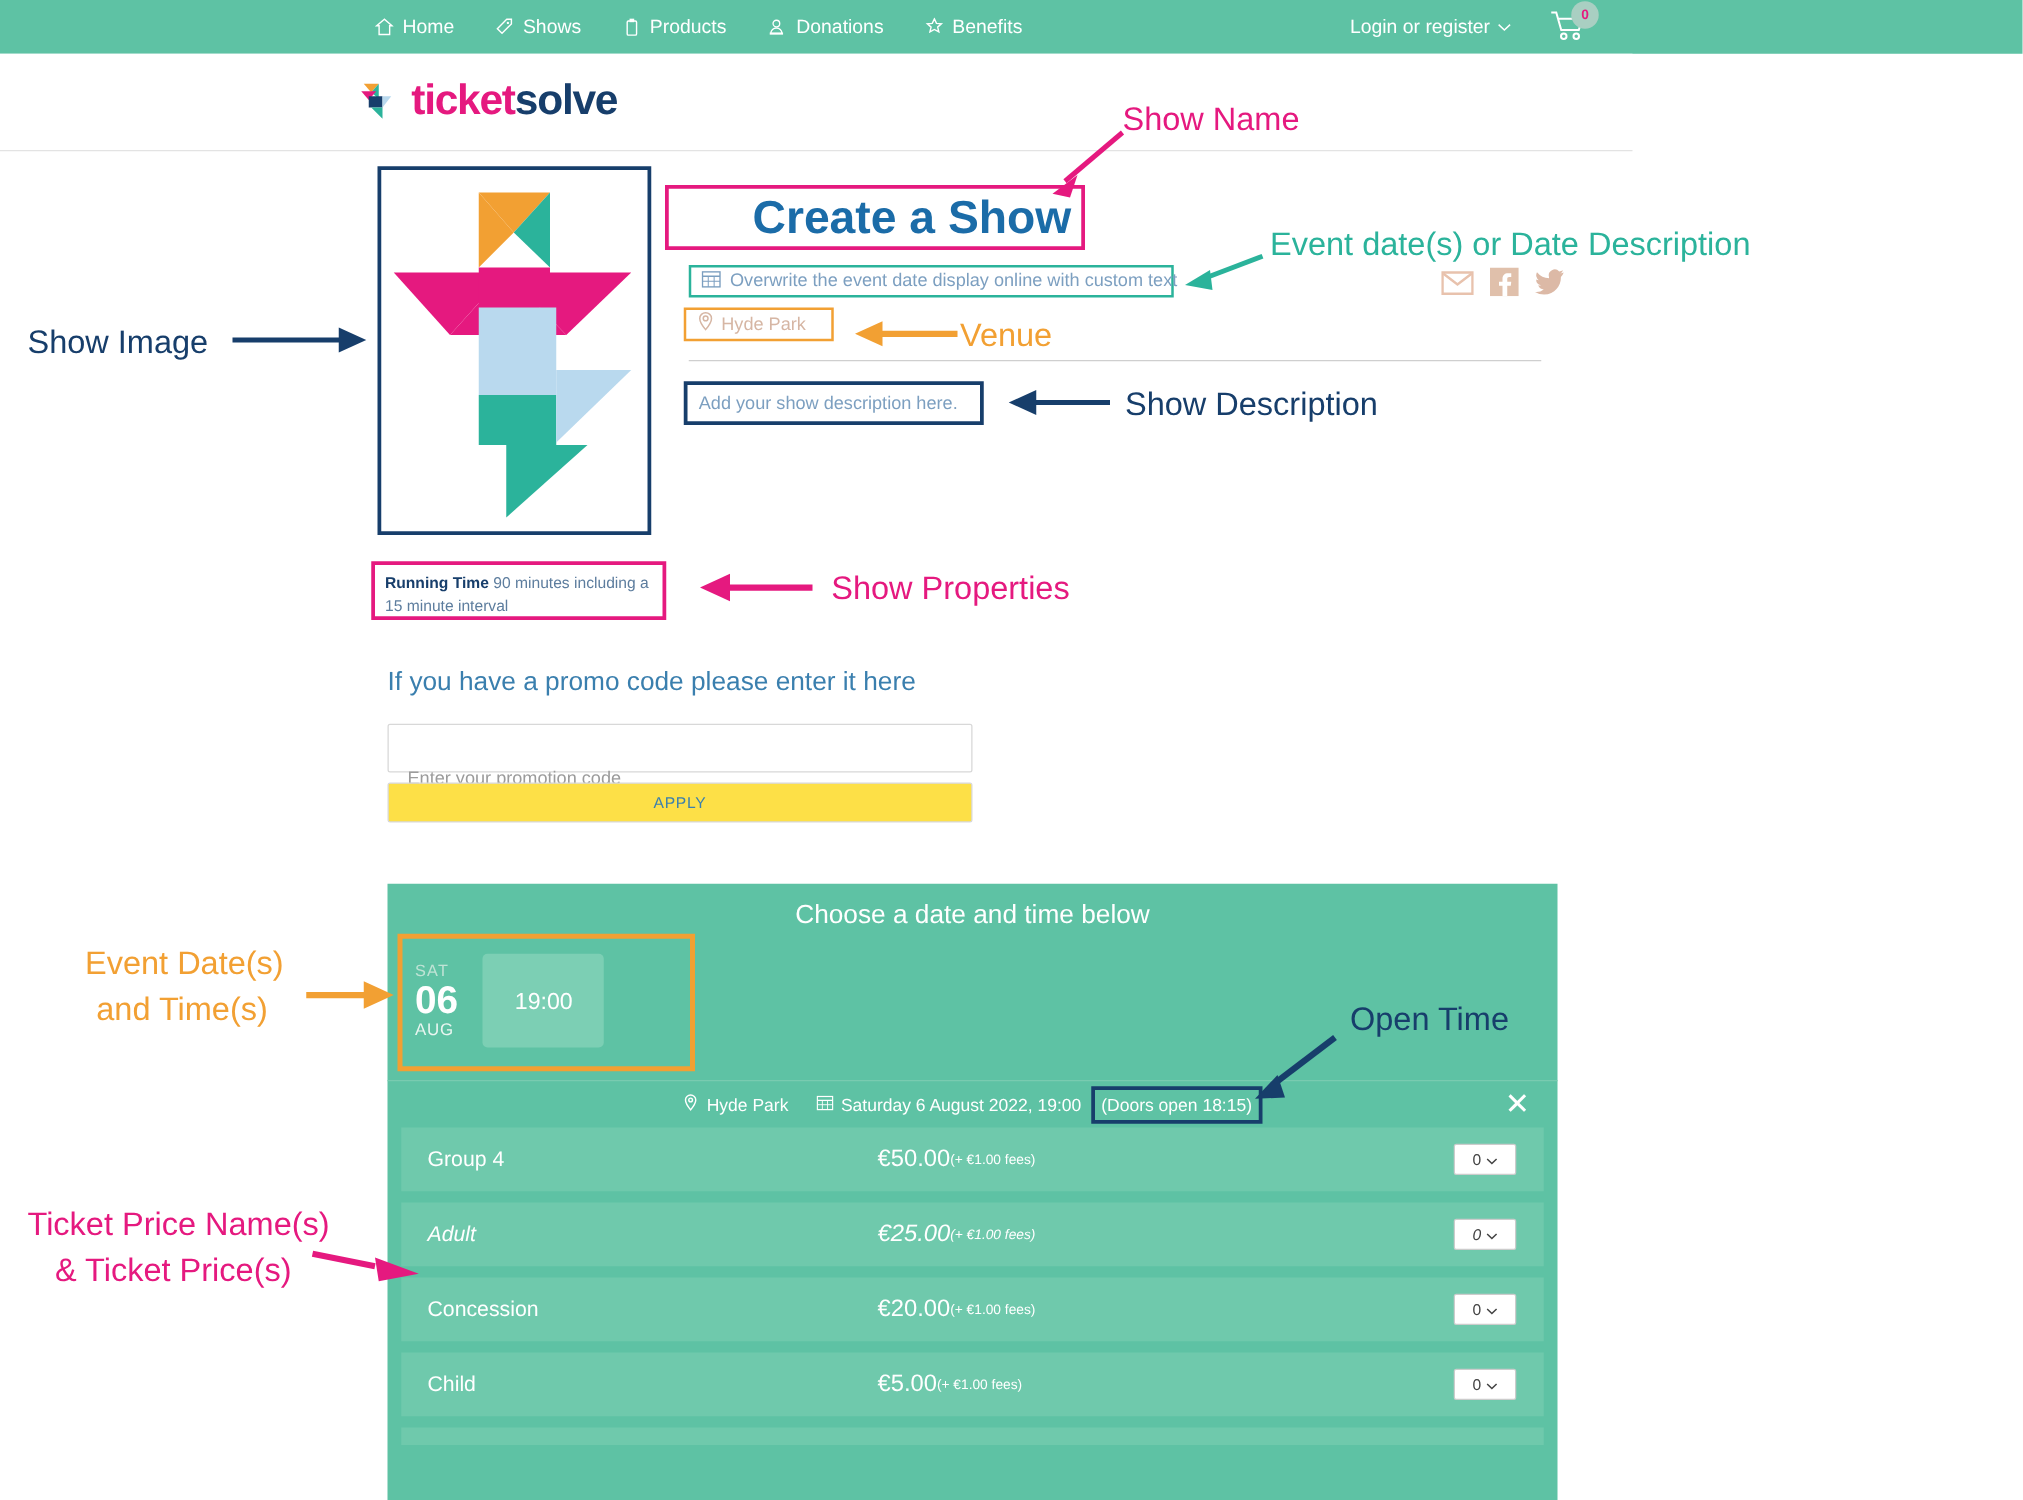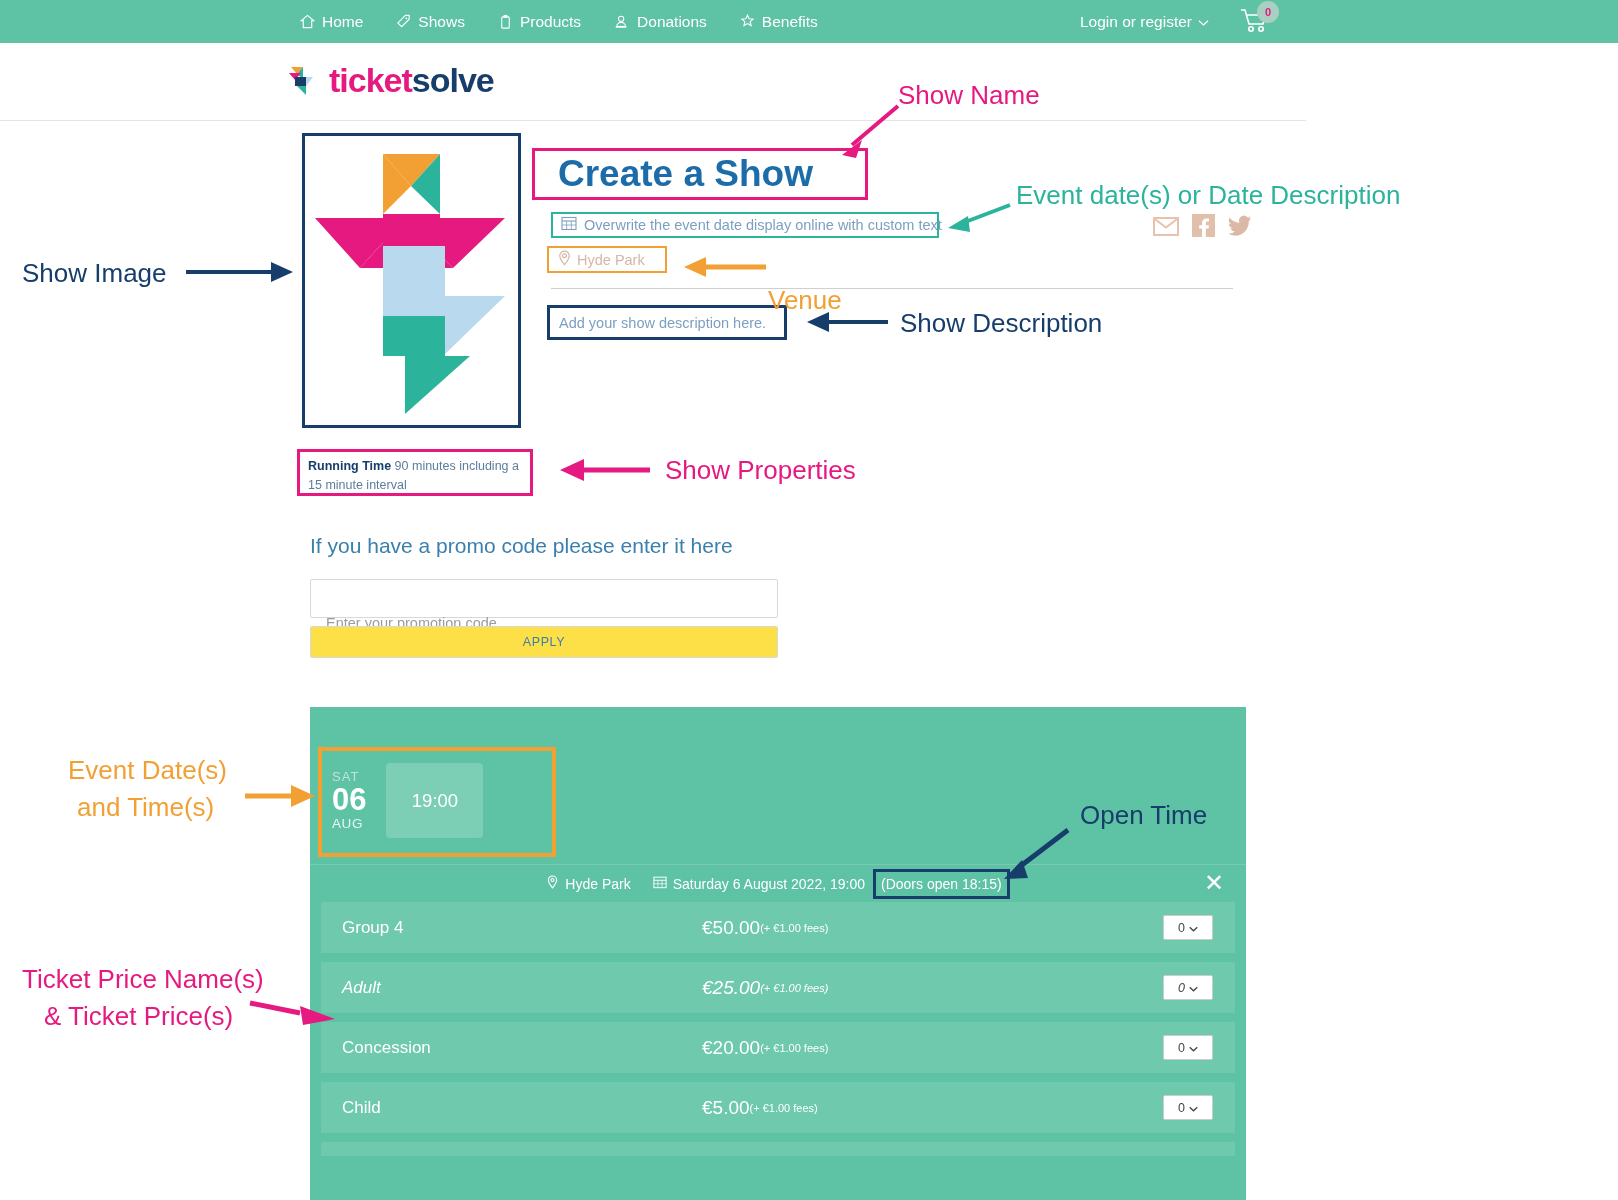--- a/index.html
+++ b/index.html
@@ -51,21 +51,21 @@
   
   .show-image {
     position: absolute; left: 302px; top: 133px; width: 219px; height: 295px;
     background: #ffffff; border: 3px solid #173e6b;
   }
   .show-image svg { display:block; }
 
   
   .title-box {
     position: absolute; left: 532px; top: 148px; width: 336px; height: 52px;
-    border: 3px solid #e5197f; display: flex; align-items: center;
+    border: 3px solid #e5197f; display: flex; align-items: center; padding-left: 44px;
   }
   .title-text {
     color: #1b6ca8; font-size: 37px; font-weight: bold;
     margin-left: 23px; white-space: nowrap;
   }
 
   
   .date-field {
     position: absolute; left: 551px; top: 212px; width: 388px; height: 26px;
     border: 2px solid #2bb39b;
@@ -355,20 +355,21 @@
 
 <div class="promo-title">If you have a promo code please enter it here</div>
 <div class="promo-input">
   <span class="ph">Enter your promotion code</span>
 </div>
 <div class="promo-apply">
   <span>APPLY</span>
 </div>
 
 <div class="panel">
+  <div class="panel-head">Choose a date and time below</div>
 
   <div class="date-card-outline"></div>
   <div class="date-card">
     <div class="dc-left">
       <div class="dc-dow">SAT</div>
       <div class="dc-day">06</div>
       <div class="dc-mon">AUG</div>
     </div>
     <div class="dc-time">
       <span>19:00</span>
@@ -489,21 +490,21 @@
 
   <path d="M1068 830 L1018 868" stroke="#173e6b" stroke-width="5" fill="none"></path>
   <polygon points="1004,879 1022,860 1028,878" fill="#173e6b"></polygon>
 
   <path d="M250 1003 L300 1013" stroke="#e5197f" stroke-width="5" fill="none"></path>
   <polygon points="335,1019 300,1006 303,1025" fill="#e5197f"></polygon>
 </svg>
 
 <div class="anno pink" style="left:898px; top:80px;">Show Name</div>
 <div class="anno teal" style="left:1016px; top:180px;">Event date(s) or  Date  Description</div>
-<div class="anno orange" style="left:768px; top:253px;margin-top:32px;">Venue</div>
+<div class="anno orange" style="left:768px; top:253px;">Venue</div>
 <div class="anno navy" style="left:22px; top:258px;">Show Image</div>
 <div class="anno navy" style="left:900px; top:308px;">Show Description</div>
 <div class="anno pink" style="left:665px; top:455px;">Show Properties</div>
 <div class="anno orange" style="left:68px; top:755px;">Event Date(s)</div>
 <div class="anno orange" style="left:77px; top:792px;">and Time(s)</div>
 <div class="anno navy" style="left:1080px; top:800px;">Open Time</div>
 <div class="anno pink" style="left:22px; top:964px;">Ticket Price Name(s)</div>
 <div class="anno pink" style="left:44px; top:1001px;">&amp; Ticket Price(s)</div>
 
 </body></html>

